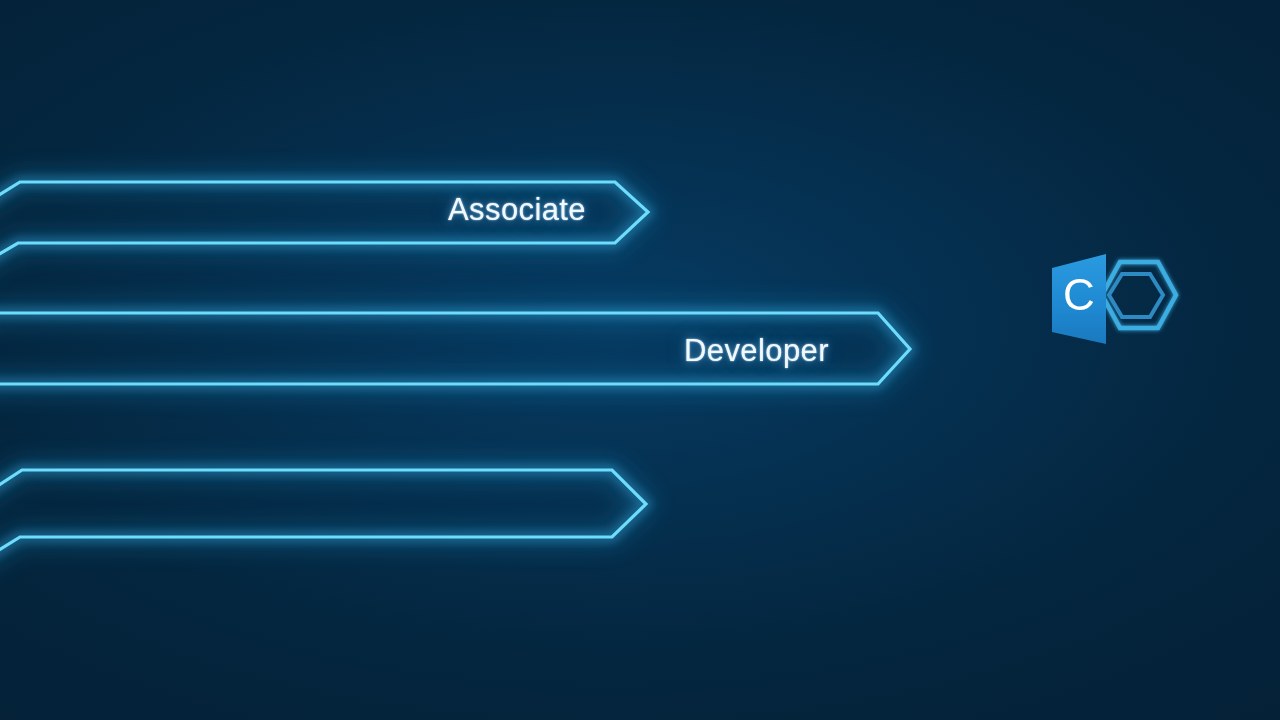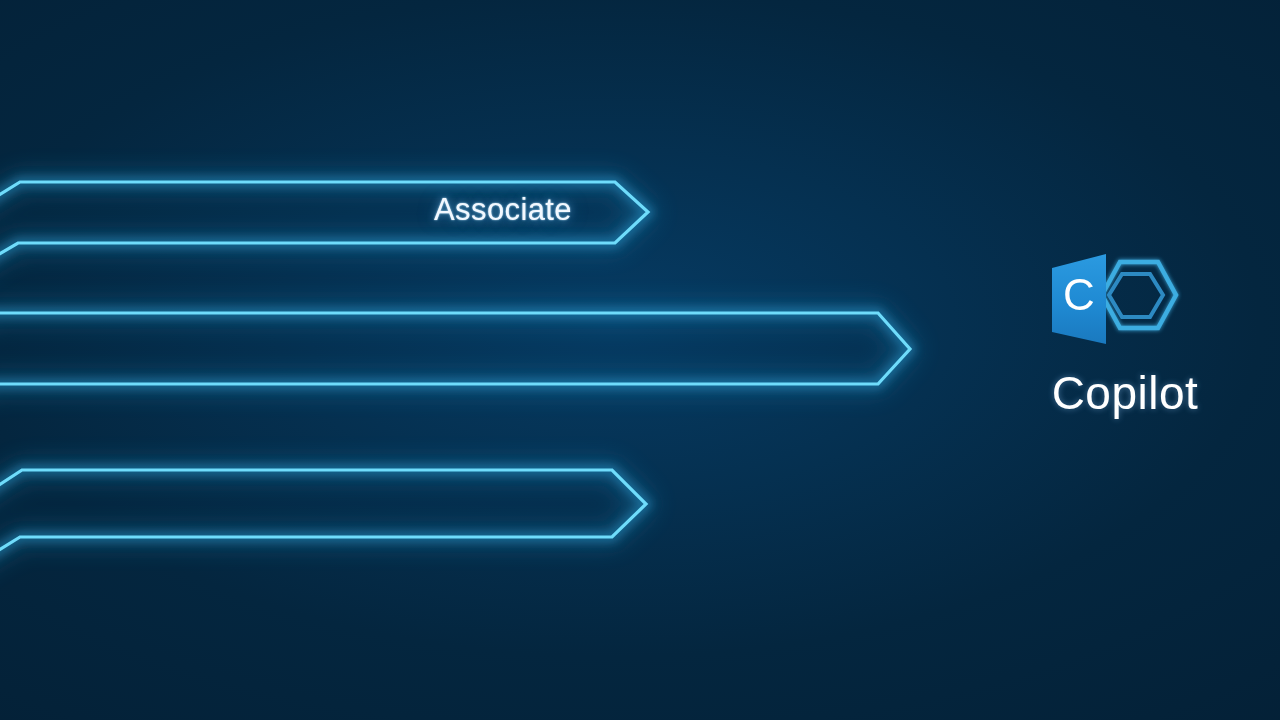--- a/index.html
+++ b/index.html
@@ -30,21 +30,21 @@
     color: #f2f8ff;
     font-size: 31px;
     font-weight: 400;
     letter-spacing: 0.4px;
     white-space: nowrap;
     text-shadow:
       0 0 2px rgba(200,235,255,0.95),
       0 0 9px rgba(120,200,255,0.65),
       0 0 20px rgba(70,170,240,0.35);
   }
-  #label-associate { left: 434px; top: 192px; }
+  #label-associate { left: 448px; top: 192px; }
   #label-developer { left: 684px; top: 333px; }
   #label-architect { left: 441px; top: 487px; }
 
   
   #copilot-lockup {
     position: absolute;
     left: 1020px;
     top: 248px;
     width: 210px;
     height: 175px;
@@ -98,20 +98,21 @@
     </g>
 
     <g>
       <path d="M -110 556 L 22 470 L 612 470 L 646 504 L 612 537 L 20 537 L -120 624" fill="none" stroke="#2ea6dd" stroke-width="9" stroke-linejoin="miter" stroke-linecap="butt" opacity="0.55" filter="url(#neonGlow)"></path>
       <path d="M -110 556 L 22 470 L 612 470 L 646 504 L 612 537 L 20 537 L -120 624" fill="none" stroke="#6fdcfb" stroke-width="3.2" stroke-linejoin="miter" stroke-linecap="butt"></path>
     </g>
   </svg>
 
   <div class="chev-label" id="label-associate">Associate</div>
 
+  <div class="chev-label" id="label-developer">Developer</div>
 
 
   <div id="copilot-lockup">
 
     <svg id="copilot-mark" viewBox="0 0 140 115">
       <defs>
         <linearGradient id="panelGrad" x1="0" y1="0" x2="0" y2="1">
           <stop offset="0%" stop-color="#2b9ae0"></stop>
           <stop offset="55%" stop-color="#1f8ad3"></stop>
           <stop offset="100%" stop-color="#1a79bf"></stop>
@@ -131,16 +132,15 @@
 
       <g>
         <path d="M 80 26 L 108 26 L 121 47 L 108 69 L 80 69 L 67 47 Z" fill="none" stroke="#2f8fc9" stroke-width="4" opacity="0.95"></path>
       </g>
 
       <path d="M 10 20 L 64 6 L 64 96 L 10 84 Z" fill="url(#panelGrad)"></path>
 
       <text x="37" y="62" text-anchor="middle" font-family="'Liberation Sans', sans-serif" font-size="44" font-weight="400" fill="#ffffff">C</text>
     </svg>
 
-    <div id="copilot-wordmark">Copilot</div>
   </div>
 
 </div>
 
 </body></html>

